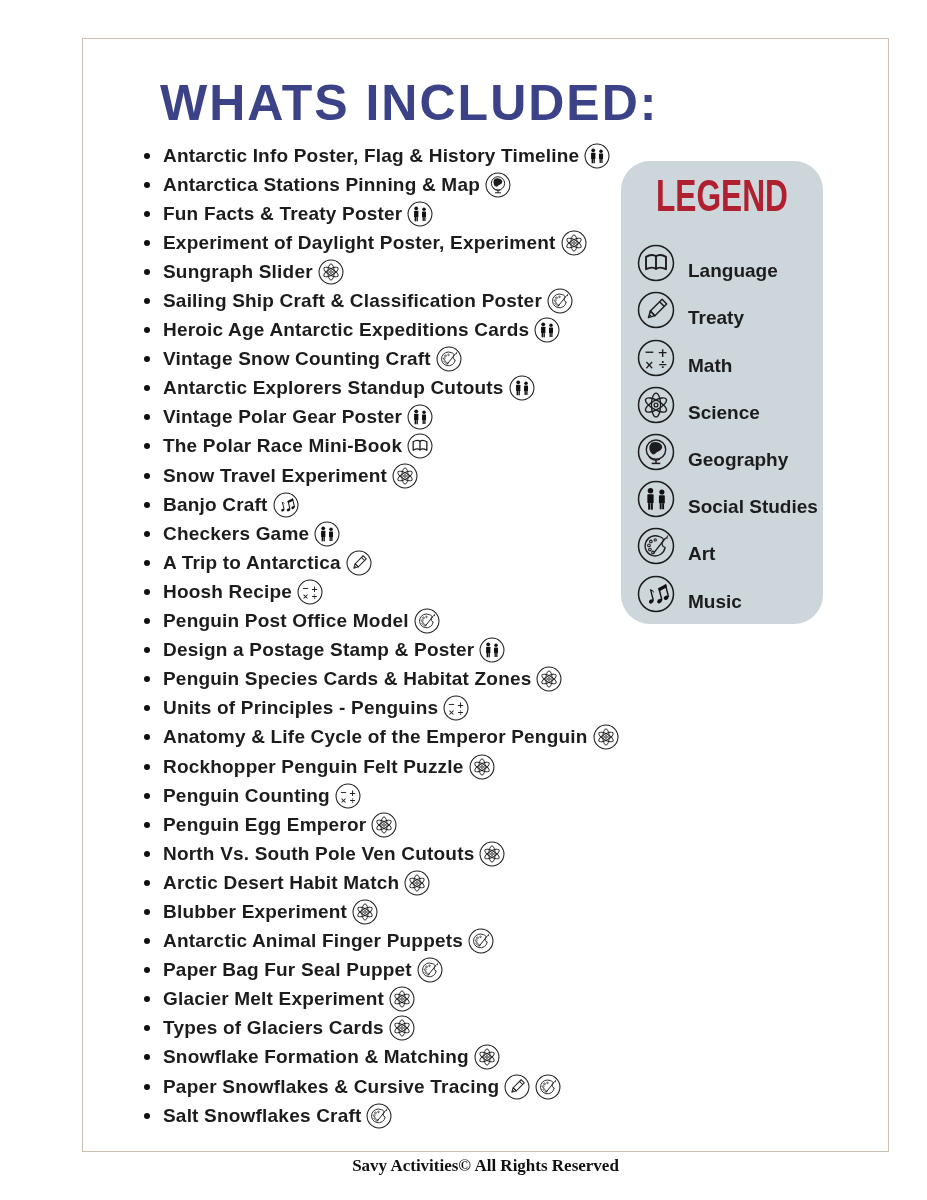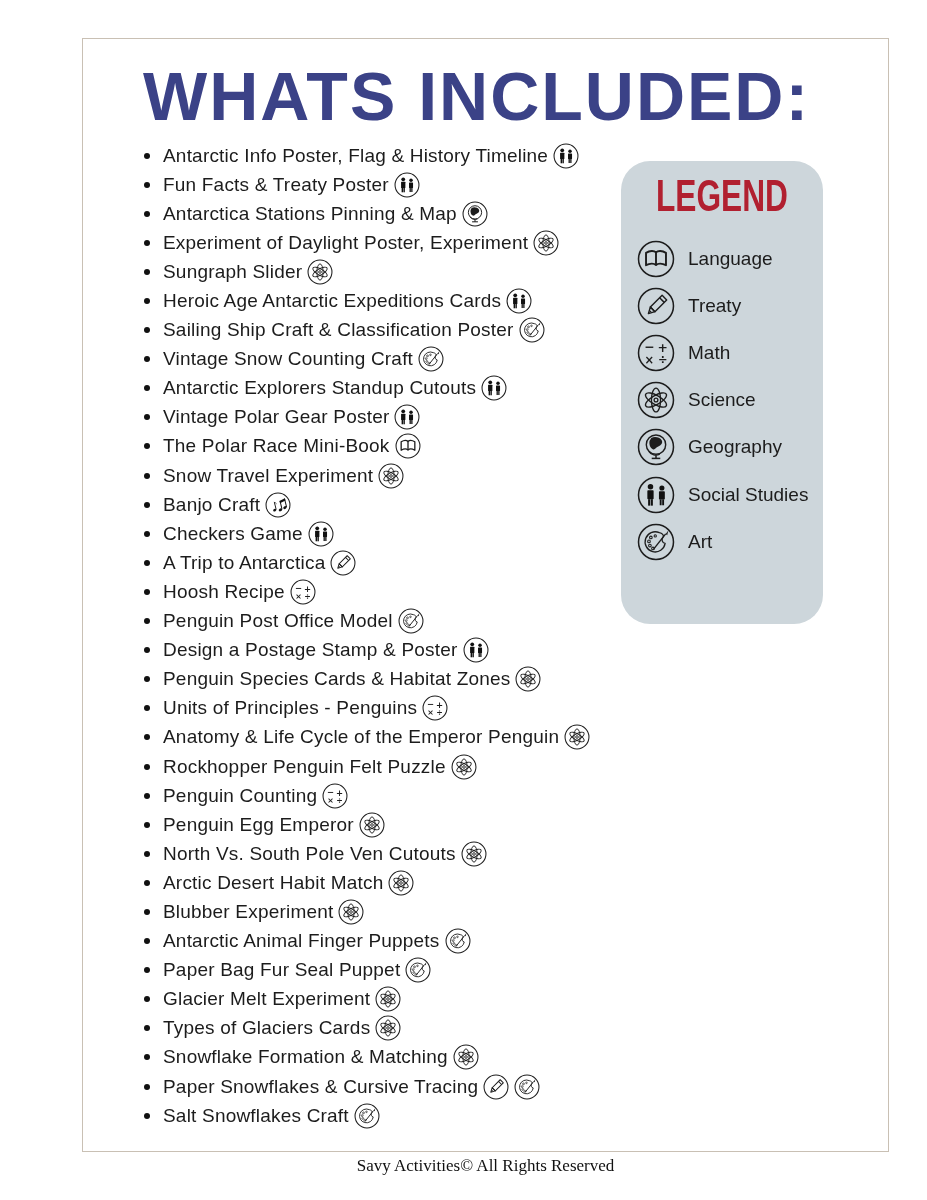--- a/index.html
+++ b/index.html
@@ -13,55 +13,55 @@
   html,body{margin:0;padding:0;}
   body{
     width:927px;height:1200px;position:relative;background:#ffffff;
     font-family:"Liberation Sans", sans-serif;color:var(--ink);overflow:hidden;
   }
   .sheet{
     position:absolute;left:82px;top:38px;width:807px;height:1114px;
     border:1px solid var(--border);background:#ffffff;
   }
   .title{
-    position:absolute;left:60px;top:18px;margin:0;
-    font-size:68px;font-weight:bold;letter-spacing:2px;
+    position:absolute;left:60px;top:18px;margin:17px;
+    font-size:50px;font-weight:bold;letter-spacing:2px;
     color:var(--title-color);white-space:nowrap;
   }
   .included-list{
     position:absolute;left:61px;top:102px;margin:0;padding:0;list-style:none;
   }
   .item{
-    height:29.1px;display:flex;align-items:center;white-space:nowrap;
+    height:29.1px;display:flex;align-items:center;white-space:nowrap;font-weight:bold;
   }
   .bullet{
     width:6px;height:6px;border-radius:50%;background:#111;
     margin-right:13px;flex:none;
   }
   .item-text{
     font-size:19px;letter-spacing:0.2px;color:var(--ink);
   }
   .cat-icon{width:26px;height:26px;margin-left:5px;flex:none;}
   .legend{
     position:absolute;left:538px;top:122px;width:202px;height:463px;
     background:var(--legend-bg);
     border-radius:29px;
   }
   .legend-title{
     margin:10px 0 0;text-align:center;
     font-size:44px;font-weight:bold;color:var(--legend-red);
     transform:scaleX(0.72);transform-origin:50% 50%;letter-spacing:0px;
   }
   .legend-rows{margin-top:14px;padding-left:16px;}
-  .legend-row{display:flex;align-items:center;height:47.2px;}
+  .legend-row{display:flex;align-items:flex-end;height:47.2px;font-weight:bold;}
   .cat-icon-lg{width:38px;height:38px;margin-right:13px;flex:none;}
   .legend-label{font-size:19px;color:var(--ink);}
   .footer{
     position:absolute;left:82px;top:1156px;width:807px;text-align:center;
-    font-family:"Liberation Serif", serif;font-size:17px;color:#111;
+    font-family:"Liberation Serif", serif;font-size:17px;color:#111;font-weight:bold;
   }
   .svg-defs{position:absolute;width:0;height:0;overflow:hidden;}
   text.sym{font-family:"DejaVu Sans", sans-serif;fill:#1d1d1d;}
 </style>
 </head>
 <body>
 
 <svg class="svg-defs" xmlns="http://www.w3.org/2000/svg">
   <defs>
     <symbol id="sym-book" viewBox="0 0 40 40">
@@ -149,58 +149,58 @@
   <ul class="included-list" id="included-list">
       <li class="item">
         <span class="bullet"></span>
         <span class="item-text">Antarctic Info Poster, Flag &amp; History Timeline</span>
         <svg viewBox="0 0 40 40" class="cat-icon">
           <use href="#sym-people"></use>
         </svg>
       </li>
       <li class="item">
         <span class="bullet"></span>
+        <span class="item-text">Antarctica Stations Pinning &amp; Map</span>
+        <svg viewBox="0 0 40 40" class="cat-icon">
+          <use href="#sym-globe"></use>
+        </svg>
+      </li>
+      <li class="item">
+        <span class="bullet"></span>
         <span class="item-text">Fun Facts &amp; Treaty Poster</span>
         <svg viewBox="0 0 40 40" class="cat-icon">
           <use href="#sym-people"></use>
         </svg>
       </li>
       <li class="item">
         <span class="bullet"></span>
-        <span class="item-text">Antarctica Stations Pinning &amp; Map</span>
-        <svg viewBox="0 0 40 40" class="cat-icon">
-          <use href="#sym-globe"></use>
-        </svg>
-      </li>
-      <li class="item">
-        <span class="bullet"></span>
         <span class="item-text">Experiment of Daylight Poster, Experiment</span>
         <svg viewBox="0 0 40 40" class="cat-icon">
           <use href="#sym-atom"></use>
         </svg>
       </li>
       <li class="item">
         <span class="bullet"></span>
         <span class="item-text">Sungraph Slider</span>
         <svg viewBox="0 0 40 40" class="cat-icon">
           <use href="#sym-atom"></use>
         </svg>
       </li>
       <li class="item">
         <span class="bullet"></span>
+        <span class="item-text">Sailing Ship Craft &amp; Classification Poster</span>
+        <svg viewBox="0 0 40 40" class="cat-icon">
+          <use href="#sym-palette"></use>
+        </svg>
+      </li>
+      <li class="item">
+        <span class="bullet"></span>
         <span class="item-text">Heroic Age Antarctic Expeditions Cards</span>
         <svg viewBox="0 0 40 40" class="cat-icon">
           <use href="#sym-people"></use>
-        </svg>
-      </li>
-      <li class="item">
-        <span class="bullet"></span>
-        <span class="item-text">Sailing Ship Craft &amp; Classification Poster</span>
-        <svg viewBox="0 0 40 40" class="cat-icon">
-          <use href="#sym-palette"></use>
         </svg>
       </li>
       <li class="item">
         <span class="bullet"></span>
         <span class="item-text">Vintage Snow Counting Craft</span>
         <svg viewBox="0 0 40 40" class="cat-icon">
           <use href="#sym-palette"></use>
         </svg>
       </li>
       <li class="item">
@@ -426,17 +426,23 @@
           <svg viewBox="0 0 40 40" class="cat-icon-lg">
             <use href="#sym-people"></use>
           </svg>
           <span class="legend-label">Social Studies</span>
         </div>
         <div class="legend-row">
           <svg viewBox="0 0 40 40" class="cat-icon-lg">
             <use href="#sym-palette"></use>
           </svg>
           <span class="legend-label">Art</span>
+        </div>
+        <div class="legend-row">
+          <svg viewBox="0 0 40 40" class="cat-icon-lg">
+            <use href="#sym-music"></use>
+          </svg>
+          <span class="legend-label">Music</span>
         </div>
       </div>
   </aside>
 </div>
 <div class="footer">Savy Activities© All Rights Reserved</div>
 
 </body></html>

